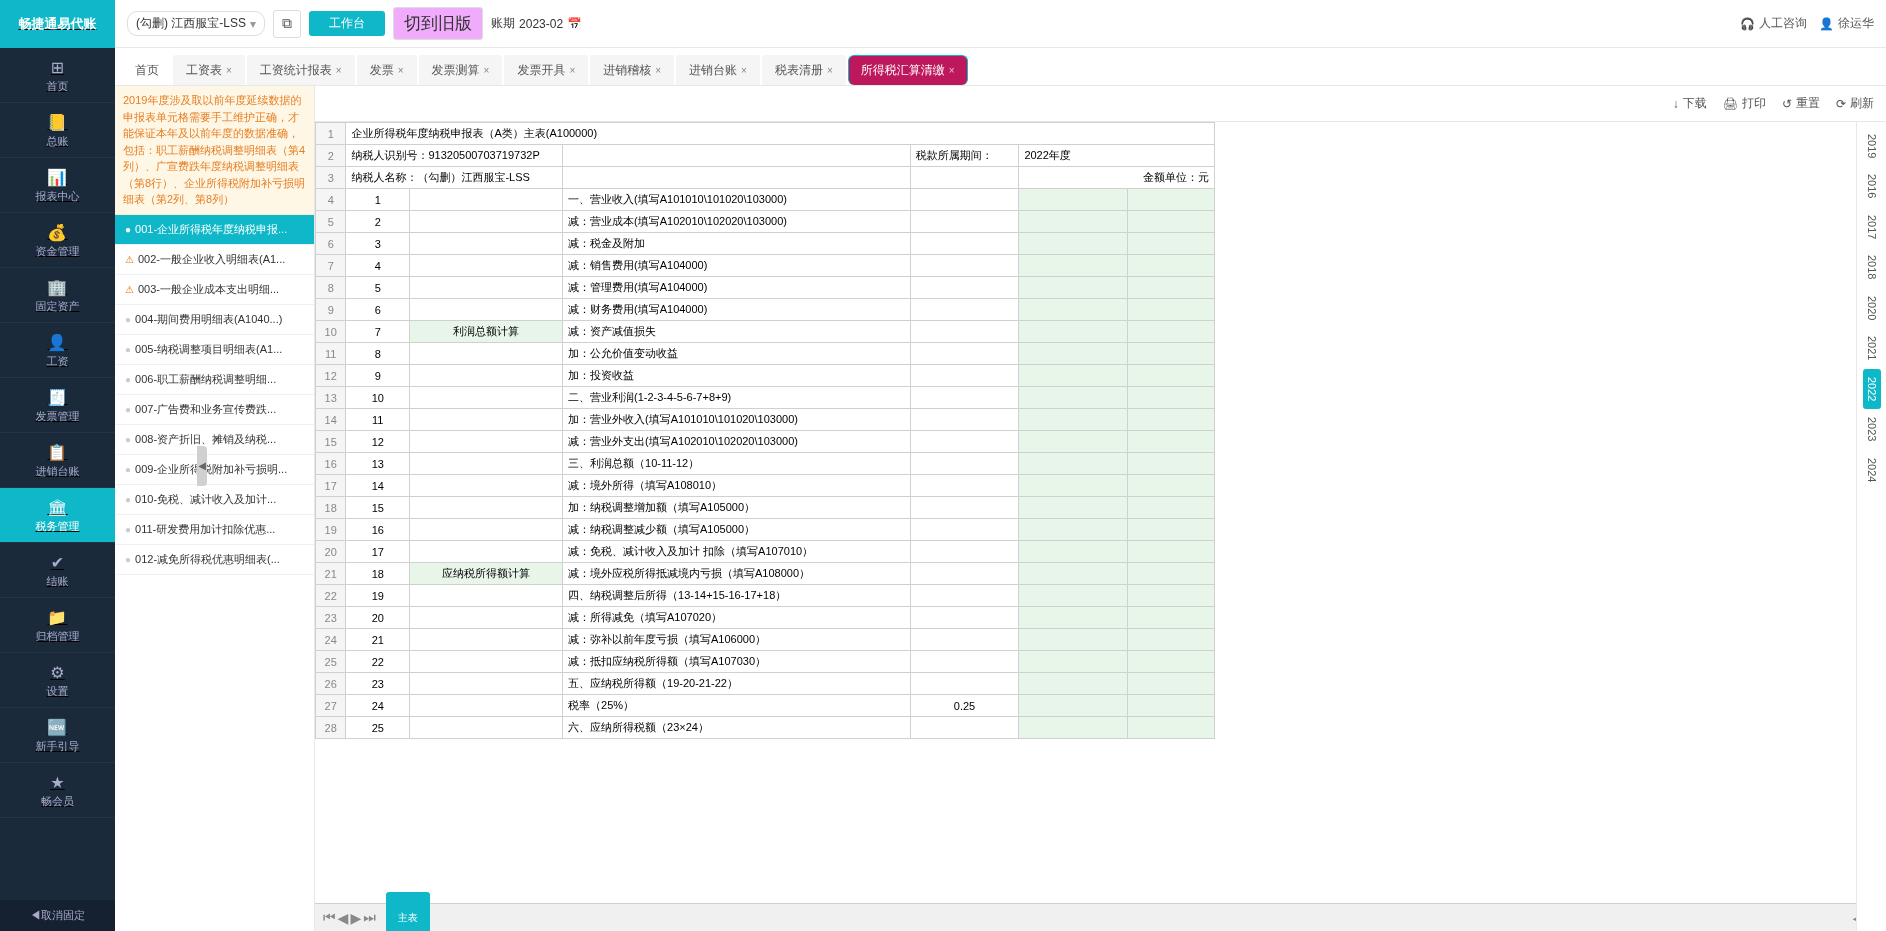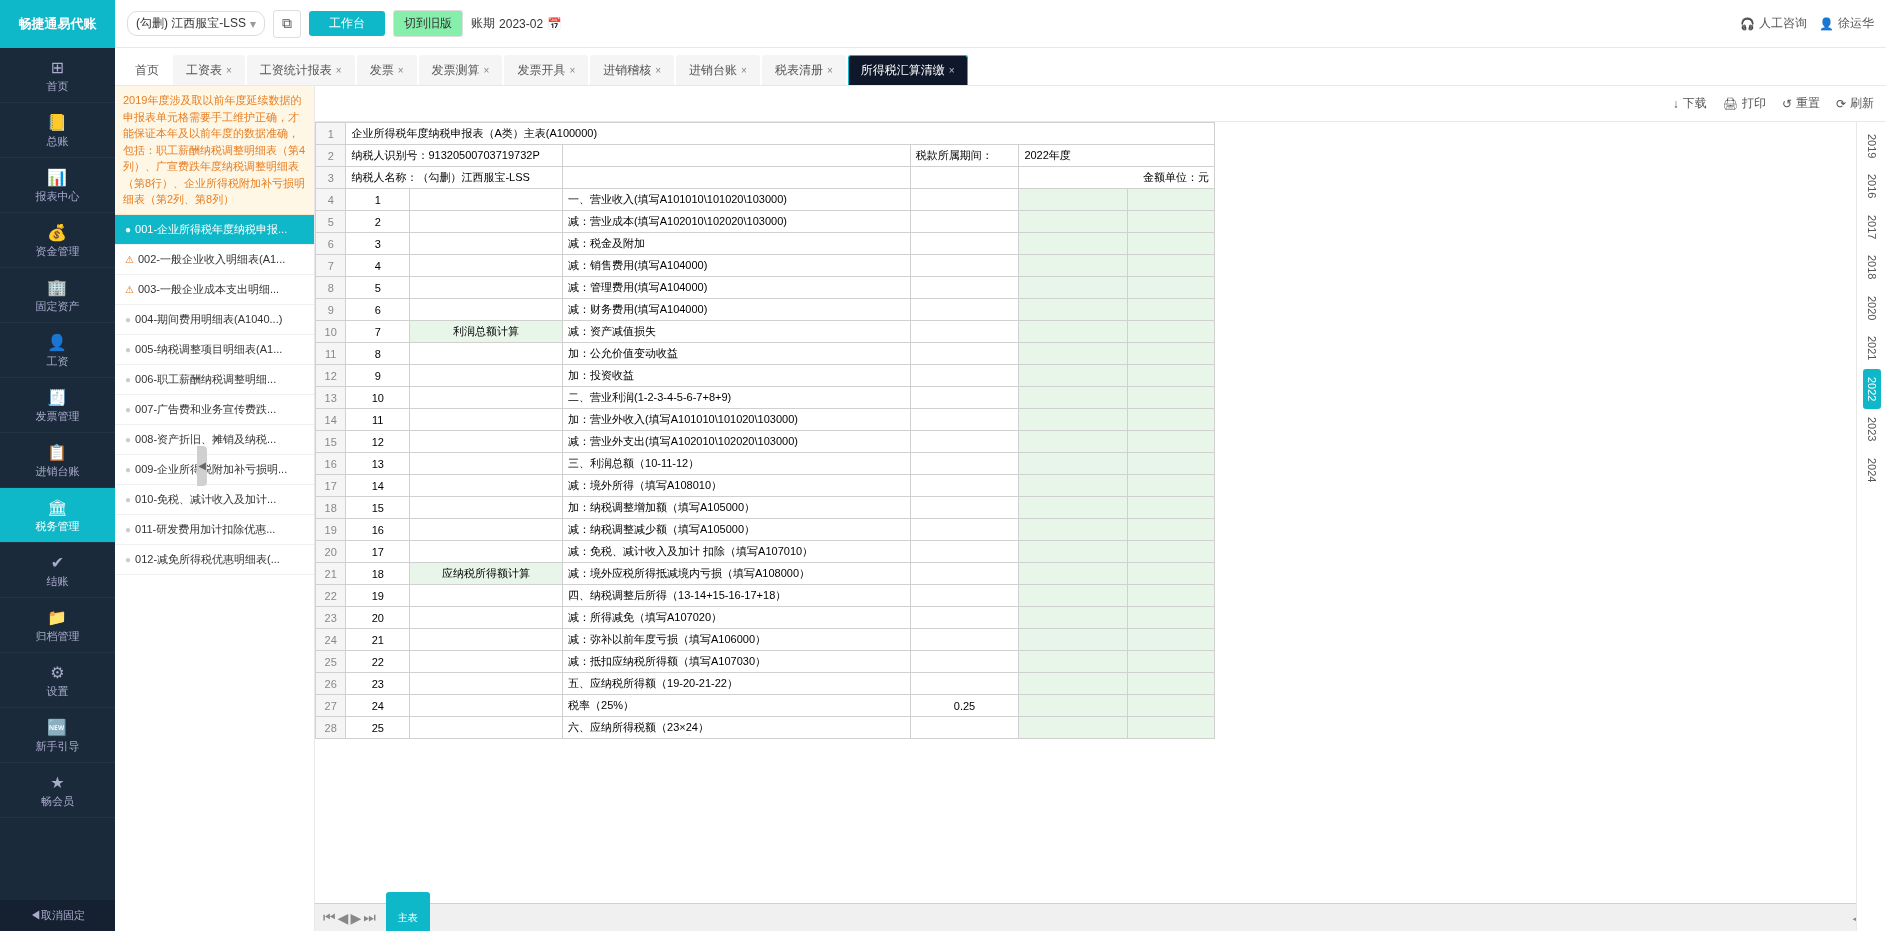--- a/index.html
+++ b/index.html
@@ -7,20 +7,21 @@
 
     
     .sidebar {
       width: 115px;
       background: #1a2a3a;
       display: flex;
       flex-direction: column;
       flex-shrink: 0;
       height: 100%;
       position: relative;
+      text-decoration: underline;
     }
     .sidebar-logo {
       background: #0fb8c9;
       height: 48px;
       display: flex;
       align-items: center;
       justify-content: center;
       color: #fff;
       font-size: 13px;
       font-weight: bold;
@@ -94,26 +95,26 @@
     .topbar-work-btn {
       background: #0fb8c9;
       color: #fff;
       border: none;
       border-radius: 3px;
       padding: 4px 20px;
       font-size: 12px;
       cursor: pointer;
     }
     .topbar-switch-btn {
-      background: #86efac;
+      background: #f0abfc;
       color: #333;
       border: 1px solid #ddd;
       border-radius: 3px;
       padding: 4px 10px;
-      font-size: 12px;
+      font-size: 17px;
       cursor: pointer;
     }
     .topbar-period {
       font-size: 12px;
       color: #333;
       display: flex;
       align-items: center;
       gap: 4px;
     }
     .topbar-right {
@@ -145,23 +146,24 @@
       border: 1px solid transparent;
       border-bottom: none;
       border-radius: 3px 3px 0 0;
       white-space: nowrap;
       display: flex;
       align-items: center;
       gap: 4px;
       background: #f5f5f5;
     }
     .tab-item.active {
-      background: #0f172a;
+      background: #be185d;
       color: #fff;
       border-color: #0fb8c9;
+      border-radius: 6px;
     }
     .tab-item .tab-close { font-size: 10px; color: inherit; opacity: 0.7; }
     .tab-item:first-child { background: transparent; border: none; }
 
     
     .page-body {
       flex: 1;
       display: flex;
       overflow: hidden;
       justify-content: flex-end;

